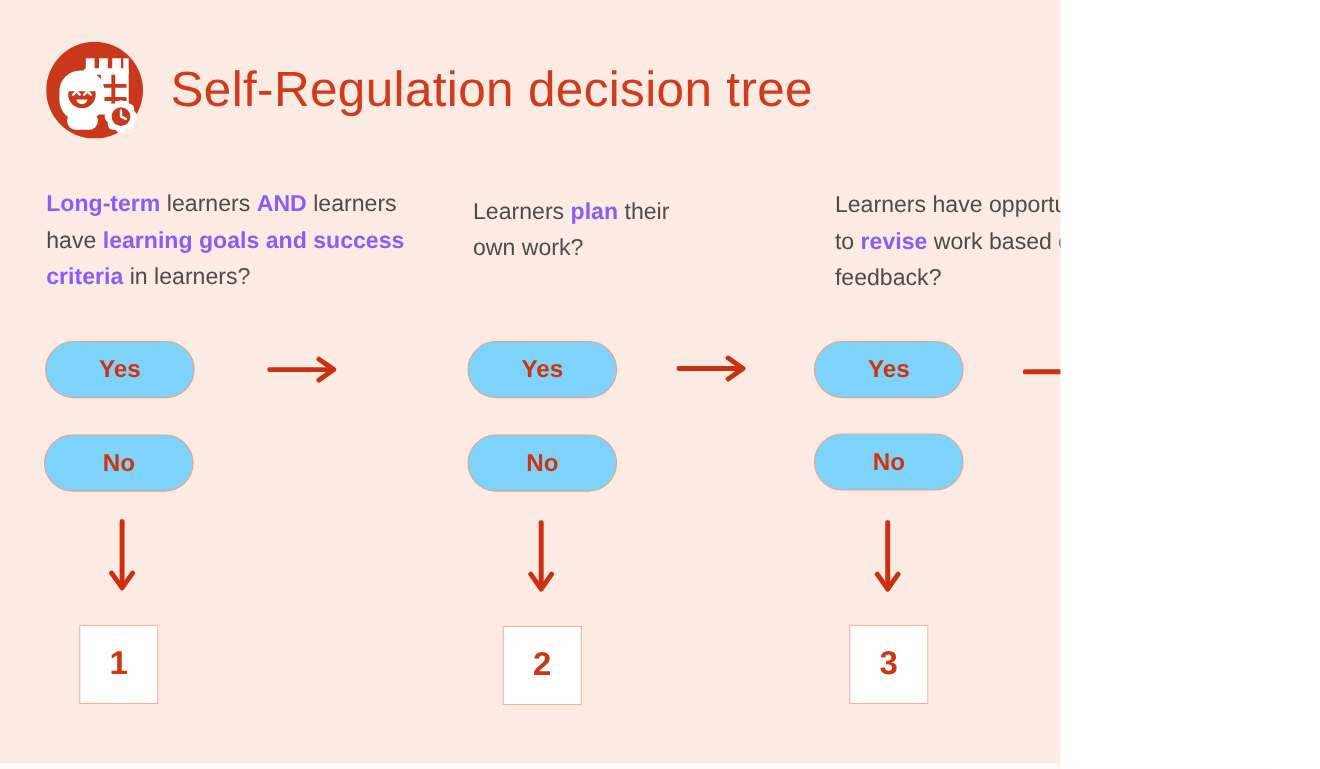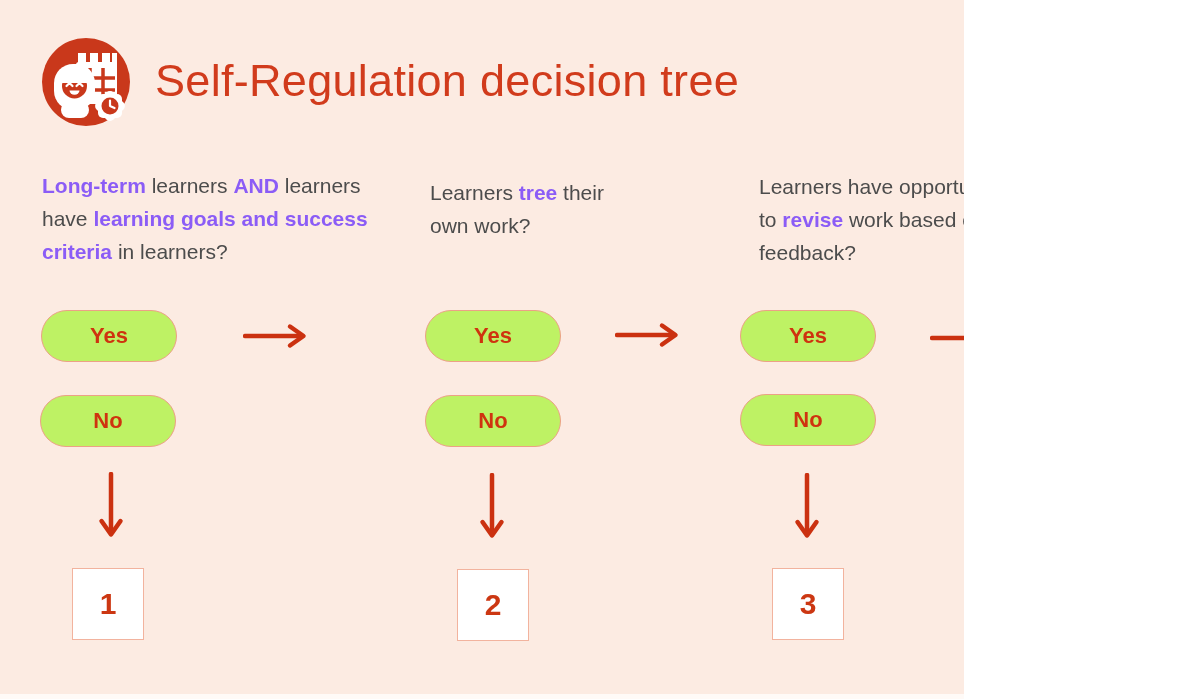--- a/index.html
+++ b/index.html
@@ -22,21 +22,21 @@
     position:absolute;
     font-size:21px;line-height:33px;color:#4c4c4c;
   }
   .question .hl{color:#8b5cf6;font-weight:700;}
   .q1{left:42px;top:169px;width:340px;}
   .q2{left:430px;top:176px;width:200px;}
   .q3{left:759px;top:170px;width:248px;}
   
   .pill{
     position:absolute;width:136px;height:52px;box-sizing:border-box;
-    background:#bef264;border:1.5px solid #eca186;border-radius:26px;
+    background:#7dd3fc;border:1.5px solid #eca186;border-radius:26px;
     display:flex;align-items:center;justify-content:center;
     color:#cf330f;font-size:22px;font-weight:700;
     font-family:"Liberation Sans", sans-serif;
     padding:0;cursor:pointer;
   }
   
   .result-box{
     position:absolute;width:72px;height:72px;box-sizing:border-box;
     background:#ffffff;border:1.5px solid #f2b39e;
     display:flex;align-items:center;justify-content:center;
@@ -82,21 +82,21 @@
         <circle cx="68" cy="68" r="8.5" fill="#c9381b"></circle>
         <path d="M68,68 V62.5 M68,68 L72.5,70" stroke="#ffffff" stroke-width="2.2" fill="none" stroke-linecap="round"></path>
       </g>
     </svg>
   </div>
 
   <div class="page-title">Self-Regulation decision tree</div>
 
   <div class="question q1"><span class="hl">Long-term</span><span> learners </span><span class="hl">AND</span><span> learners have </span><span class="hl">learning goals and success criteria</span><span> in learners?</span></div>
 
-  <div class="question q2"><span>Learners </span><span class="hl">tree</span><span> their own work?</span></div>
+  <div class="question q2"><span>Learners </span><span class="hl">plan</span><span> their own work?</span></div>
 
   <div class="question q3"><span>Learners have opportunity to </span><span class="hl">revise</span><span> work based on feedback?</span></div>
 
   <button class="pill" style="left:41px;top:310px;">Yes</button>
   <button class="pill" style="left:40px;top:395px;">No</button>
 
   <button class="pill" style="left:425px;top:310px;">Yes</button>
   <button class="pill" style="left:425px;top:395px;">No</button>
 
   <button class="pill" style="left:740px;top:310px;">Yes</button>

